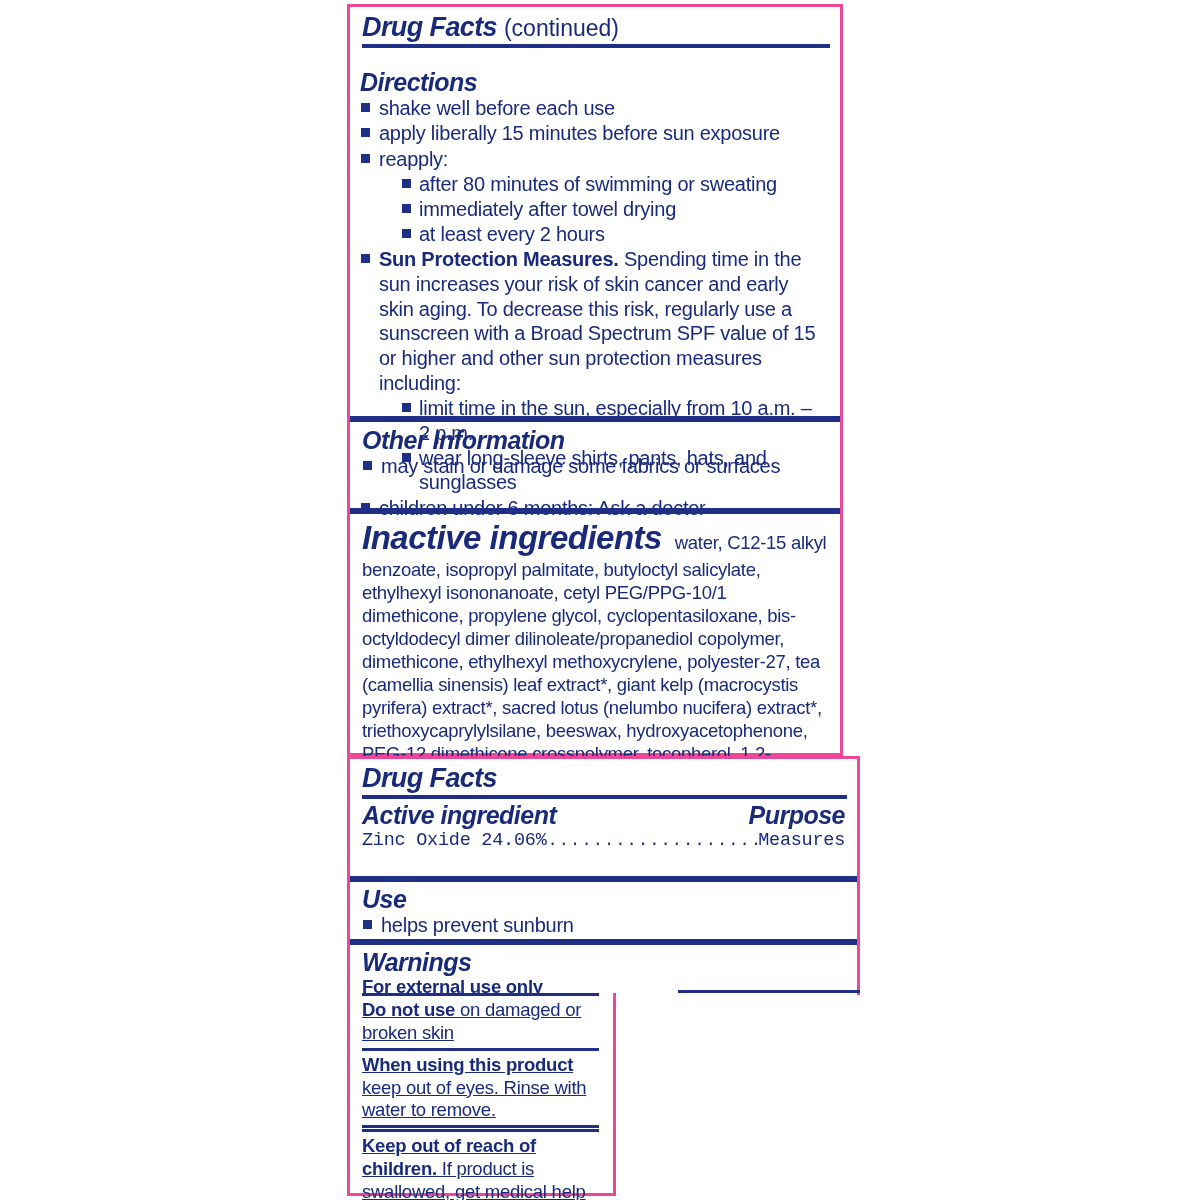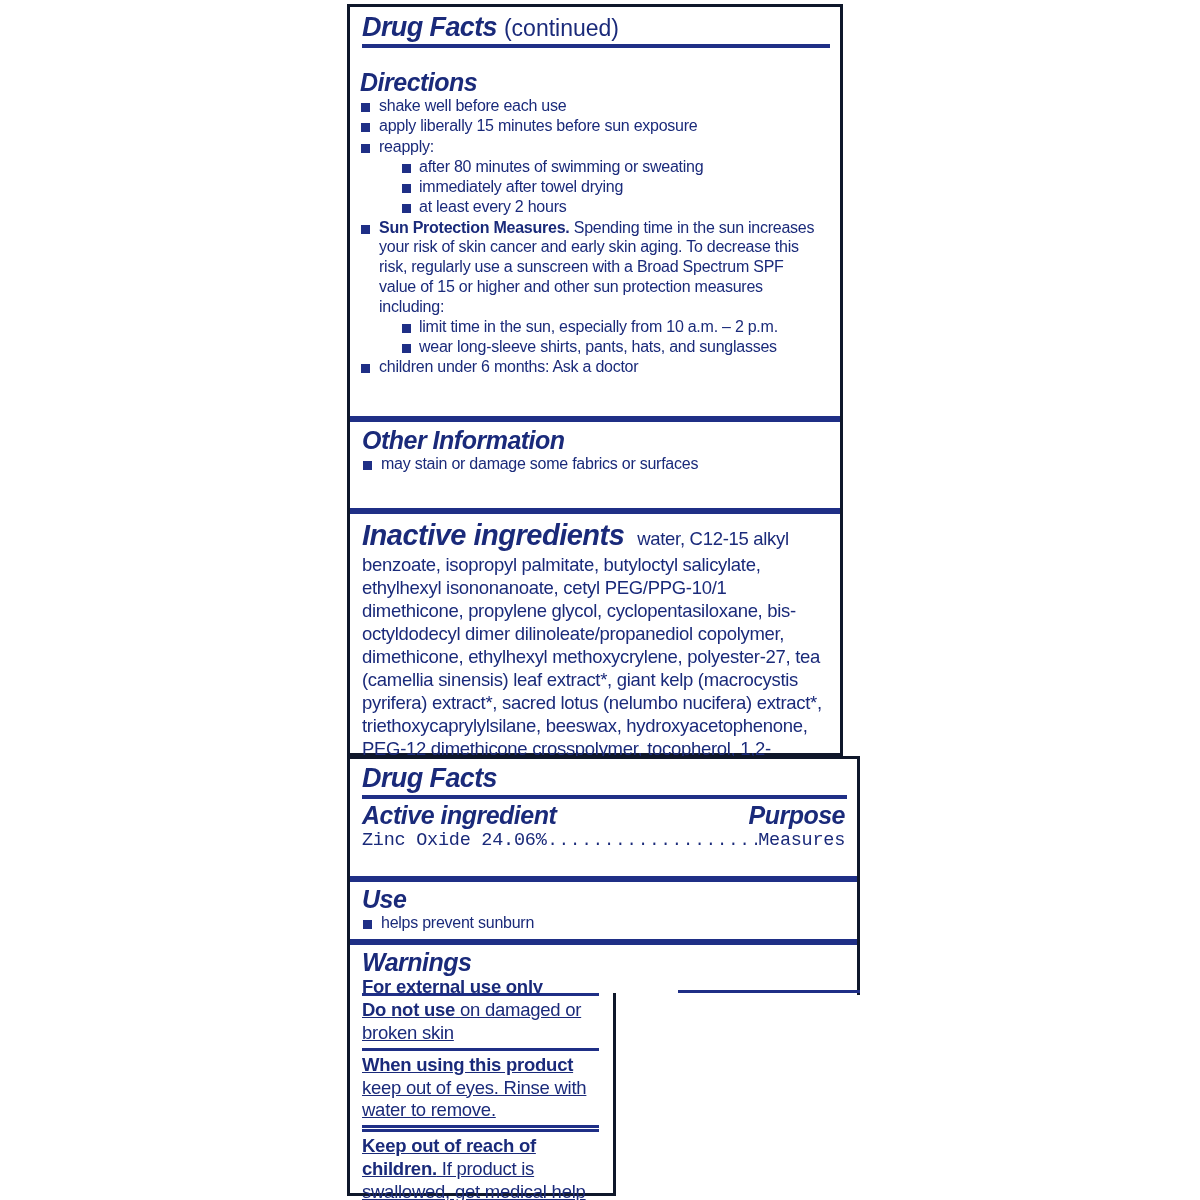--- a/index.html
+++ b/index.html
@@ -19,21 +19,21 @@
   
   #label-root {
     position: absolute;
     left: 0; top: 0;
     width: 1200px; height: 1200px;
   }
 
   .panel {
     position: absolute;
     box-sizing: border-box;
-    border: 3px solid #0f172a;
+    border: 3px solid #ec4899;
     background: #ffffff;
   }
 
   
   #panel-continued {
     left: 347px;
     top: 4px;
     width: 496px;
     height: 752px;
   }
@@ -101,21 +101,21 @@
   }
 
   ul.bl {
     list-style: none;
     margin: 0;
     padding: 0 8px 0 12px;
   }
   ul.bl li {
     position: relative;
     padding-left: 19px;
-    font-size: 16px;
+    font-size: 20px;
     line-height: 1.235;
     letter-spacing: -0.25px;
     margin: 0 0 0.5px 0;
   }
   ul.bl li::before {
     content: "";
     position: absolute;
     left: 1px;
     top: 7px;
     width: 9px;
@@ -133,21 +133,21 @@
 
   
   .ingredients {
     font-size: 18.5px;
     line-height: 1.245;
     padding: 4px 10px 4px 12px;
     letter-spacing: -0.3px;
     text-align: left;
   }
   .ingredients .lead {
-    font-size: 29px;
+    font-size: 33px;
     font-weight: bold;
     font-style: italic;
     letter-spacing: -0.5px;
   }
 
   
   .ai-row {
     display: flex;
     justify-content: space-between;
     align-items: baseline;

